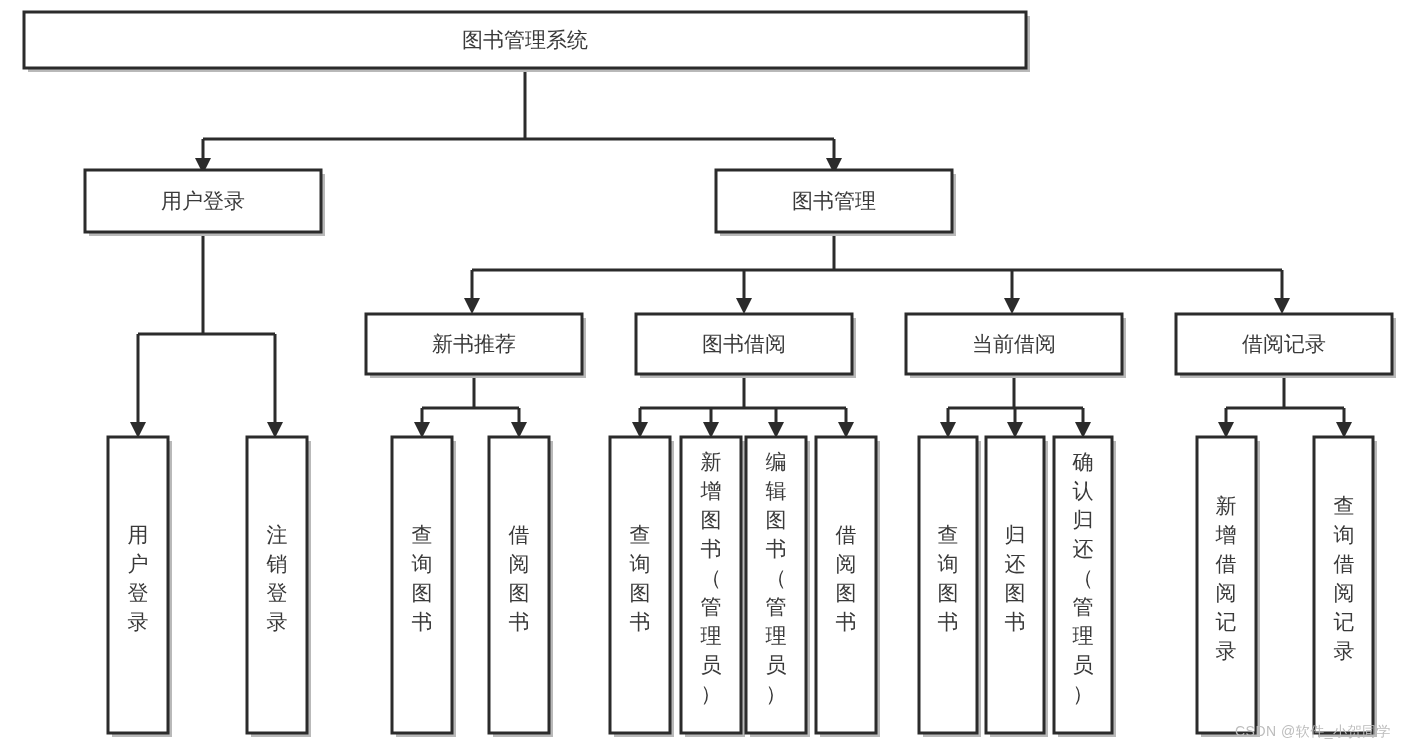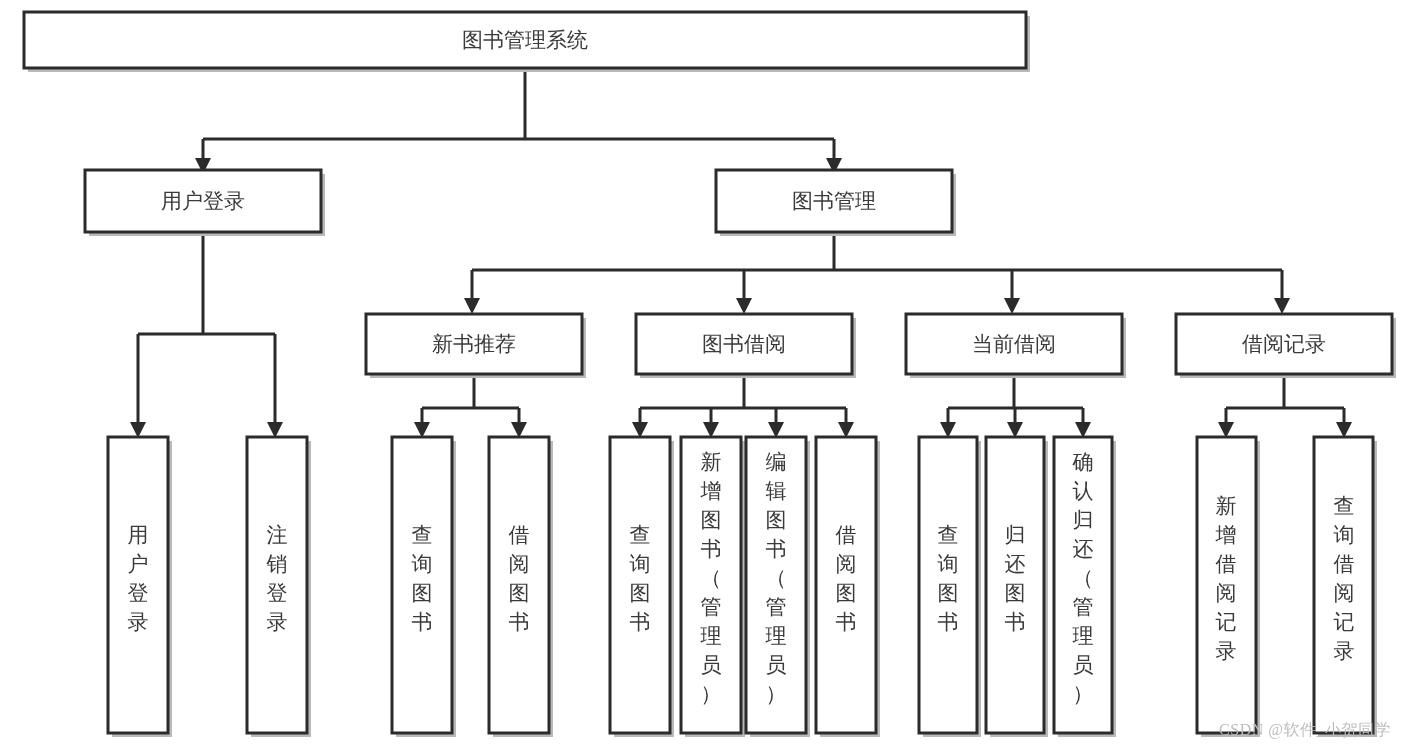--- a/index.html
+++ b/index.html
@@ -49,22 +49,22 @@
   .node-label-vertical {
     font-family: "Liberation Sans", "DejaVu Sans", sans-serif;
     font-size: 21px;
     fill: #3a3a3a;
     text-anchor: middle;
   }
   .watermark {
     position: absolute;
     right: 14px;
     bottom: 6px;
-    font-family: Liberation Serif, serif;
-    font-size: 16px;
+    font-family: Liberation Sans, sans-serif;
+    font-size: 14px;
     color: #bdbdbd;
     letter-spacing: 0.5px;
     white-space: nowrap;
     user-select: none;
   }
 </style>
 </head>
 <body>
 
 <div id="chart-root">

